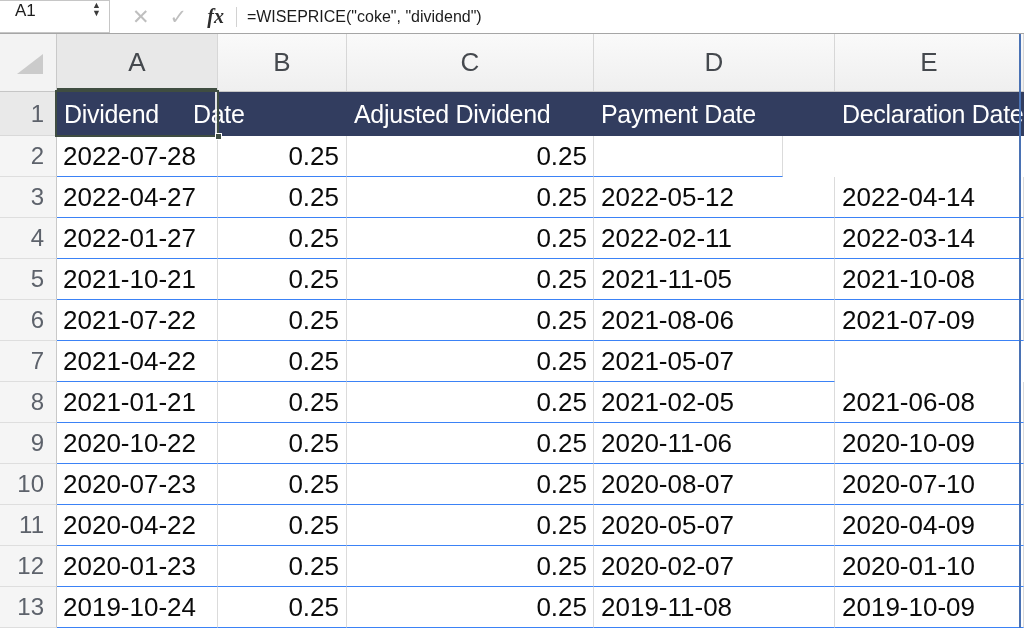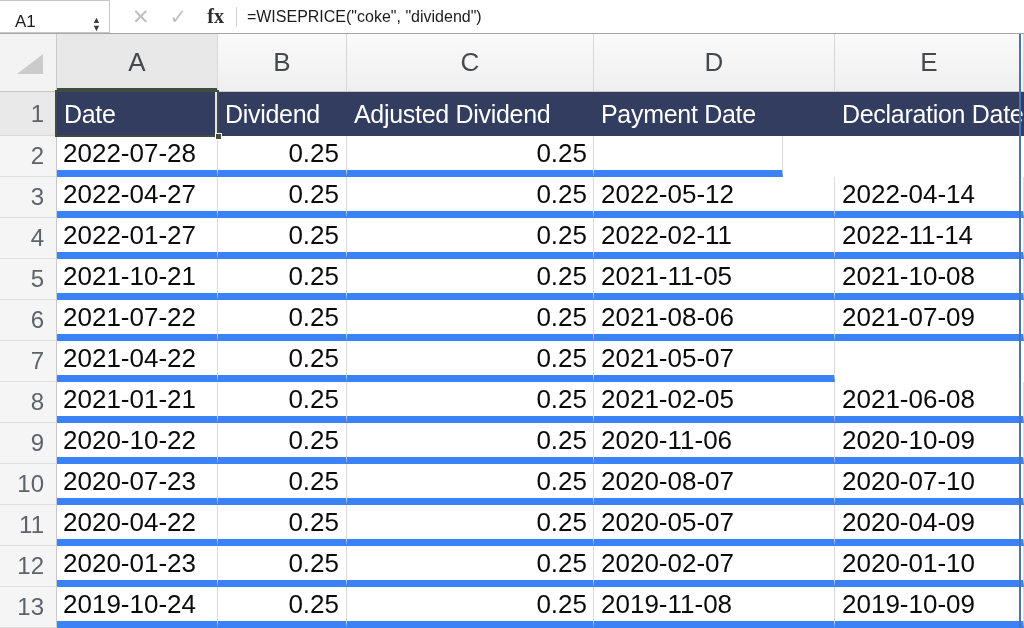--- a/index.html
+++ b/index.html
@@ -3,29 +3,29 @@
 <meta charset="utf-8">
 <style>
   * { margin:0; padding:0; box-sizing:border-box; }
   html,body { width:1024px; height:628px; overflow:hidden; background:#fff;
     font-family:"Liberation Sans","DejaVu Sans",sans-serif; }
 
   
   .formula-bar{ height:34px; display:flex; align-items:center;
     background:#fff; border-bottom:1px solid #a6a6a6; position:relative; }
   .name-box{ width:110px; height:33px; border:1px solid #c6c6c6; border-left:none;
-    display:flex; align-items:flex-end; justify-content:space-between;
+    display:flex; align-items:flex-start; justify-content:space-between;
     padding:0 8px 0 15px; font-size:17px; color:#1c1c1c; background:#fff; }
   .spinner{ display:flex; flex-direction:column; align-items:center; line-height:8px;
     font-size:9px; color:#3a3a3a; }
   .fb-btn{ font-size:21px; color:#bfbfbf; }
   .fb-cancel{ margin-left:22px; }
   .fb-confirm{ margin-left:20px; }
   .fb-fx{ margin-left:20px; font-family:"Liberation Serif","DejaVu Serif",serif;
-    font-weight:600; font-size:20px; color:#2d2d2d; }
+    font-style:italic; font-weight:600; font-size:20px; color:#2d2d2d; }
   .fb-divider{ width:1px; height:20px; background:#d2d2d2; margin:0 10px 0 12px; }
   .formula-input{ font-size:16px; color:#1c1c1c; white-space:pre; flex:1; }
 
   
   .col-headers{ display:flex; height:58px; border-bottom:1px solid #c6c6c6;
     background:linear-gradient(#fafafa,#efefef); }
   .corner{ width:57px; border-right:1px solid #c9c9c9; background:#f3f3f3; position:relative; }
   .corner .tri{ position:absolute; right:13px; bottom:17px; width:0; height:0;
     border-bottom:20px solid #cbcbcb; border-left:26px solid transparent; }
   .col-h{ display:flex; align-items:center; justify-content:center;
@@ -38,21 +38,21 @@
   
   .row-h{ width:57px; border-right:1px solid #c9c9c9; background:#f5f5f5;
     display:flex; align-items:center; justify-content:flex-end;
     padding-right:12px; font-size:24px; color:#5d626b; }
   .header-row{ height:44px; display:flex; background:#323d5f; position:relative; }
   .header-row .row-h{ background:#e9e9e9; border-bottom:1px solid #d9d9d9; }
   .header-row .cell{ color:#fff; font-size:25px; letter-spacing:-0.3px; }
   .data-row{ height:41px; display:flex; background:#fff; }
   .data-row .row-h{ border-bottom:1px solid #dedede; }
   .cell{ display:flex; align-items:center; font-size:26px; color:#0b0b0b; overflow:hidden; }
-  .data-row .cell{ border-right:1px solid #dbdbdb; border-bottom:7px solid #3b82f6; }
+  .data-row .cell{ border-right:1px solid #dbdbdb; border-bottom:1px solid #3b82f6; }
   .al{ padding-left:7px; justify-content:flex-start; }
   .ar{ justify-content:flex-end; }
   .c-a{ padding-left:6px; } .c-b{ padding-right:7px; } .c-c{ padding-right:6px; }
 
   
   .sel-box{ position:absolute; left:55px; top:-2px; width:164px; height:47px;
     border:2.5px solid #3f4d41; box-shadow:inset -2px 0 0 rgba(255,255,255,.85);
     pointer-events:none; z-index:5; }
   .sel-handle{ position:absolute; right:-5px; bottom:-5px; width:7px; height:7px;
     background:#3f4d41; border:1.5px solid #fff; }
@@ -85,22 +85,22 @@
   </div>
   <div class="col-h w-a sel-col">A</div>
   <div class="col-h w-b">B</div>
   <div class="col-h w-c">C</div>
   <div class="col-h w-d">D</div>
   <div class="col-h w-e">E</div>
 </div>
 
 <div class="header-row">
   <div class="row-h">1</div>
+  <div class="cell al w-b">Dividend</div>
   <div class="cell al w-a">Date</div>
-  <div class="cell al w-b">Dividend</div>
   <div class="cell al w-c">Adjusted Dividend</div>
   <div class="cell al w-d">Payment Date</div>
   <div class="cell al w-e">Declaration Date</div>
   <div class="sel-box">
     <div class="sel-handle"></div>
   </div>
 </div>
 
 <div class="data-row">
   <div class="row-h">2</div>
@@ -118,21 +118,21 @@
   <div class="cell al w-d">2022-05-12</div>
   <div class="cell al w-e">2022-04-14</div>
 </div>
 
 <div class="data-row">
   <div class="row-h">4</div>
   <div class="cell al c-a w-a">2022-01-27</div>
   <div class="cell ar c-b w-b">0.25</div>
   <div class="cell ar c-c w-c">0.25</div>
   <div class="cell al w-d">2022-02-11</div>
-  <div class="cell al w-e">2022-11-14</div>
+  <div class="cell al w-e">2022-03-14</div>
 </div>
 
 <div class="data-row">
   <div class="row-h">5</div>
   <div class="cell al c-a w-a">2021-10-21</div>
   <div class="cell ar c-b w-b">0.25</div>
   <div class="cell ar c-c w-c">0.25</div>
   <div class="cell al w-d">2021-11-05</div>
   <div class="cell al w-e">2021-10-08</div>
 </div>

